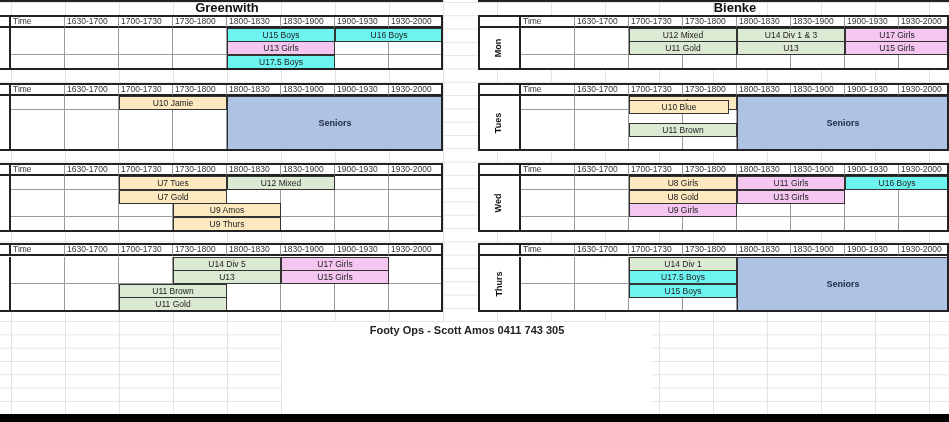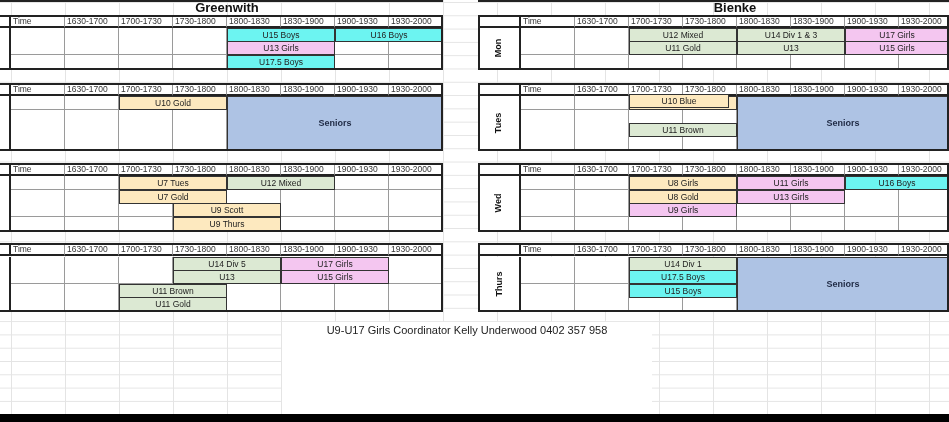--- a/index.html
+++ b/index.html
@@ -140,21 +140,21 @@
     <div class="cell" style="left:11px;top:136px;width:54px;height:14px;"></div>
     <div class="cell" style="left:65px;top:136px;width:54px;height:14px;"></div>
     <div class="cell" style="left:119px;top:136px;width:54px;height:14px;"></div>
     <div class="cell" style="left:173px;top:136px;width:54px;height:14px;"></div>
     <div class="cell" style="left:227px;top:136px;width:54px;height:14px;"></div>
     <div class="cell" style="left:281px;top:136px;width:54px;height:14px;"></div>
     <div class="cell" style="left:335px;top:136px;width:54px;height:14px;"></div>
     <div class="cell" style="left:389px;top:136px;width:54px;height:14px;"></div>
     <div class="day-label" style="left:-32px;top:96px;width:43px;height:53.5px;"></div>
     <div class="cell" style="left:-32px;top:83px;width:43px;height:13px;border-right:2px solid #222;border-bottom:2px solid #222;"></div>
-    <div class="block" style="left:119px;top:96px;width:108px;height:14px;background:#fde9bf;">U10 Gold</div>
+    <div class="block" style="left:119px;top:96px;width:108px;height:14px;background:#fde9bf;">U10 Jamie</div>
     <div class="block seniors" style="left:227px;top:96px;width:216px;height:53.5px;background:#aec3e4;">Seniors</div>
     <div class="day-frame" style="left:-32px;top:83px;width:475px;height:67.5px;"></div>
     <div class="cell hdr" style="left:11px;top:163px;width:54px;height:13px;">Time</div>
     <div class="cell hdr" style="left:65px;top:163px;width:54px;height:13px;">1630-1700</div>
     <div class="cell hdr" style="left:119px;top:163px;width:54px;height:13px;">1700-1730</div>
     <div class="cell hdr" style="left:173px;top:163px;width:54px;height:13px;">1730-1800</div>
     <div class="cell hdr" style="left:227px;top:163px;width:54px;height:13px;">1800-1830</div>
     <div class="cell hdr" style="left:281px;top:163px;width:54px;height:13px;">1830-1900</div>
     <div class="cell hdr" style="left:335px;top:163px;width:54px;height:13px;">1900-1930</div>
     <div class="cell hdr" style="left:389px;top:163px;width:54px;height:13px;">1930-2000</div>
@@ -188,21 +188,21 @@
     <div class="cell" style="left:173px;top:217px;width:54px;height:14px;"></div>
     <div class="cell" style="left:227px;top:217px;width:54px;height:14px;"></div>
     <div class="cell" style="left:281px;top:217px;width:54px;height:14px;"></div>
     <div class="cell" style="left:335px;top:217px;width:54px;height:14px;"></div>
     <div class="cell" style="left:389px;top:217px;width:54px;height:14px;"></div>
     <div class="day-label" style="left:-32px;top:176px;width:43px;height:54.5px;"></div>
     <div class="cell" style="left:-32px;top:163px;width:43px;height:13px;border-right:2px solid #222;border-bottom:2px solid #222;"></div>
     <div class="block" style="left:119px;top:176px;width:108px;height:14px;background:#fde9bf;">U7 Tues</div>
     <div class="block" style="left:227px;top:176px;width:108px;height:14px;background:#dce9d3;">U12 Mixed</div>
     <div class="block" style="left:119px;top:190px;width:108px;height:14px;background:#fde9bf;">U7 Gold</div>
-    <div class="block" style="left:173px;top:203px;width:108px;height:14px;background:#fde9bf;">U9 Scott</div>
+    <div class="block" style="left:173px;top:203px;width:108px;height:14px;background:#fde9bf;">U9 Amos</div>
     <div class="block" style="left:173px;top:217px;width:108px;height:14px;background:#fde9bf;">U9 Thurs</div>
     <div class="day-frame" style="left:-32px;top:163px;width:475px;height:68.5px;"></div>
     <div class="cell hdr" style="left:11px;top:243px;width:54px;height:13px;">Time</div>
     <div class="cell hdr" style="left:65px;top:243px;width:54px;height:13px;">1630-1700</div>
     <div class="cell hdr" style="left:119px;top:243px;width:54px;height:13px;">1700-1730</div>
     <div class="cell hdr" style="left:173px;top:243px;width:54px;height:13px;">1730-1800</div>
     <div class="cell hdr" style="left:227px;top:243px;width:54px;height:13px;">1800-1830</div>
     <div class="cell hdr" style="left:281px;top:243px;width:54px;height:13px;">1830-1900</div>
     <div class="cell hdr" style="left:335px;top:243px;width:54px;height:13px;">1900-1930</div>
     <div class="cell hdr" style="left:389px;top:243px;width:54px;height:13px;">1930-2000</div>
@@ -328,21 +328,21 @@
     <div class="cell" style="left:683px;top:136px;width:54px;height:14px;"></div>
     <div class="cell" style="left:737px;top:136px;width:54px;height:14px;"></div>
     <div class="cell" style="left:791px;top:136px;width:54px;height:14px;"></div>
     <div class="cell" style="left:845px;top:136px;width:54px;height:14px;"></div>
     <div class="cell" style="left:899px;top:136px;width:50px;height:14px;"></div>
     <div class="day-label" style="left:478px;top:96px;width:43px;height:53.5px;">
       <span>Tues</span>
     </div>
     <div class="cell" style="left:478px;top:83px;width:43px;height:13px;border-right:2px solid #222;border-bottom:2px solid #222;"></div>
     <div class="block" style="left:629px;top:96px;width:108px;height:14px;background:#fde9bf;">U10 Thurs</div>
-    <div class="block" style="left:629px;top:94px;width:100px;height:14px;background:#fde9bf;">U10 Blue</div>
+    <div class="block" style="left:629px;top:100px;width:100px;height:14px;background:#fde9bf;">U10 Blue</div>
     <div class="block" style="left:629px;top:123px;width:108px;height:14px;background:#dce9d3;">U11 Brown</div>
     <div class="block seniors" style="left:737px;top:96px;width:212px;height:53.5px;background:#aec3e4;">Seniors</div>
     <div class="day-frame" style="left:478px;top:83px;width:471px;height:67.5px;"></div>
     <div class="cell hdr" style="left:521px;top:163px;width:54px;height:13px;">Time</div>
     <div class="cell hdr" style="left:575px;top:163px;width:54px;height:13px;">1630-1700</div>
     <div class="cell hdr" style="left:629px;top:163px;width:54px;height:13px;">1700-1730</div>
     <div class="cell hdr" style="left:683px;top:163px;width:54px;height:13px;">1730-1800</div>
     <div class="cell hdr" style="left:737px;top:163px;width:54px;height:13px;">1800-1830</div>
     <div class="cell hdr" style="left:791px;top:163px;width:54px;height:13px;">1830-1900</div>
     <div class="cell hdr" style="left:845px;top:163px;width:54px;height:13px;">1900-1930</div>
@@ -435,16 +435,16 @@
     </div>
     <div class="cell" style="left:478px;top:243px;width:43px;height:13px;border-right:2px solid #222;border-bottom:2px solid #222;"></div>
     <div class="block" style="left:629px;top:257px;width:108px;height:14px;background:#dce9d3;">U14 Div 1</div>
     <div class="block" style="left:629px;top:270px;width:108px;height:14px;background:#6cf4f1;">U17.5 Boys</div>
     <div class="block" style="left:629px;top:284px;width:108px;height:14px;background:#6cf4f1;">U15 Boys</div>
     <div class="block seniors" style="left:737px;top:257px;width:212px;height:53.5px;background:#aec3e4;">Seniors</div>
     <div class="day-frame" style="left:478px;top:243px;width:471px;height:68.5px;"></div>
   </div>
 
 <div class="footer-box">
-  <div>U9-U17 Girls Coordinator Kelly Underwood 0402 357 958</div>
+  <div class="bold">Footy Ops - Scott Amos  0411 743 305</div>
 </div>
 
 <div class="bottom-bar"></div>
 
 </body></html>

